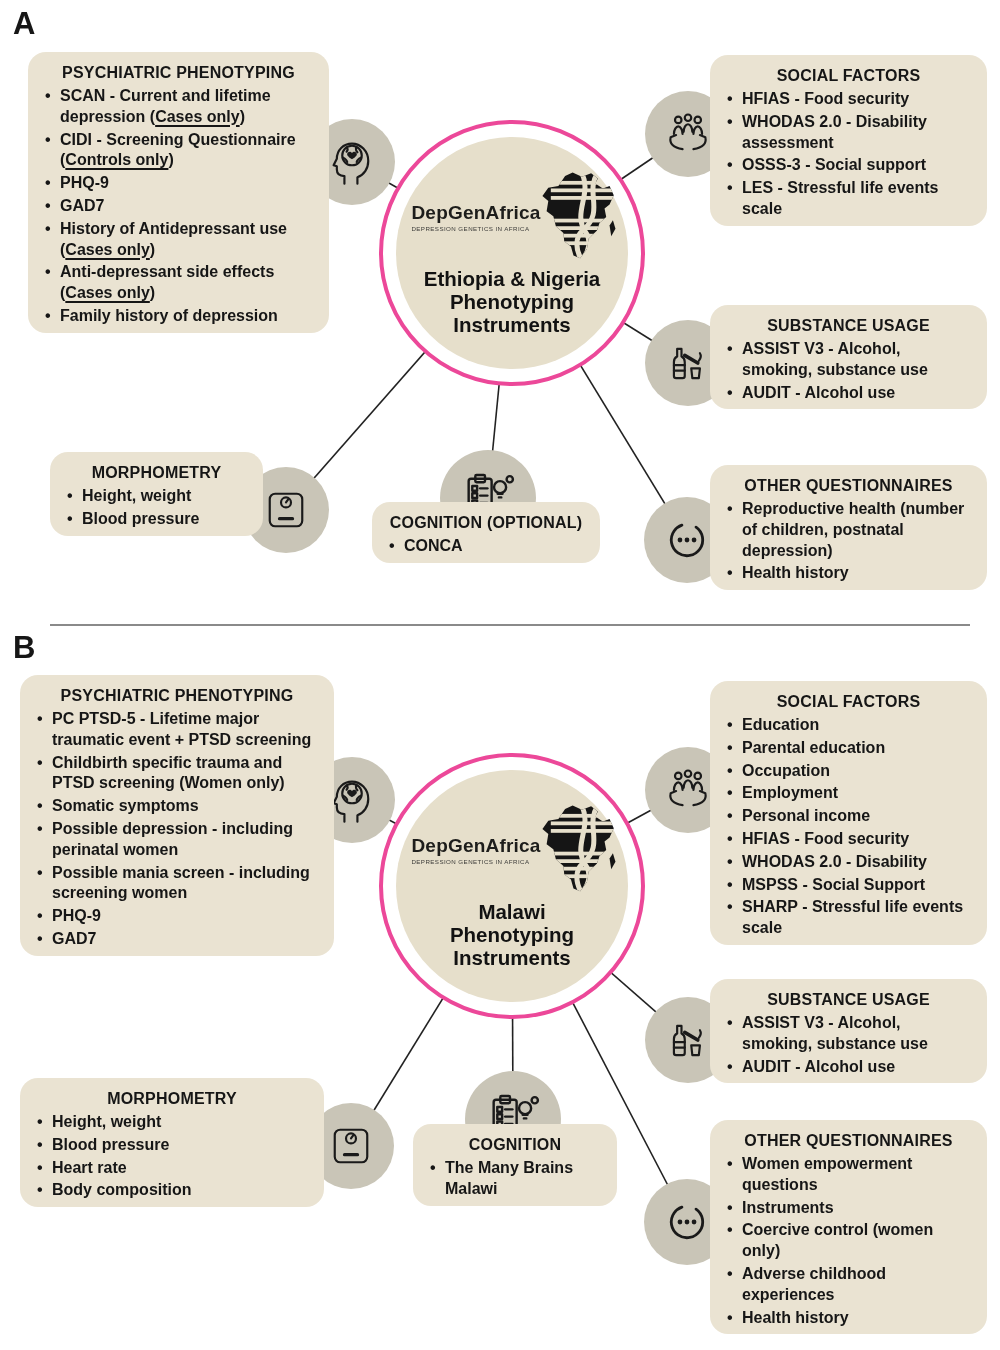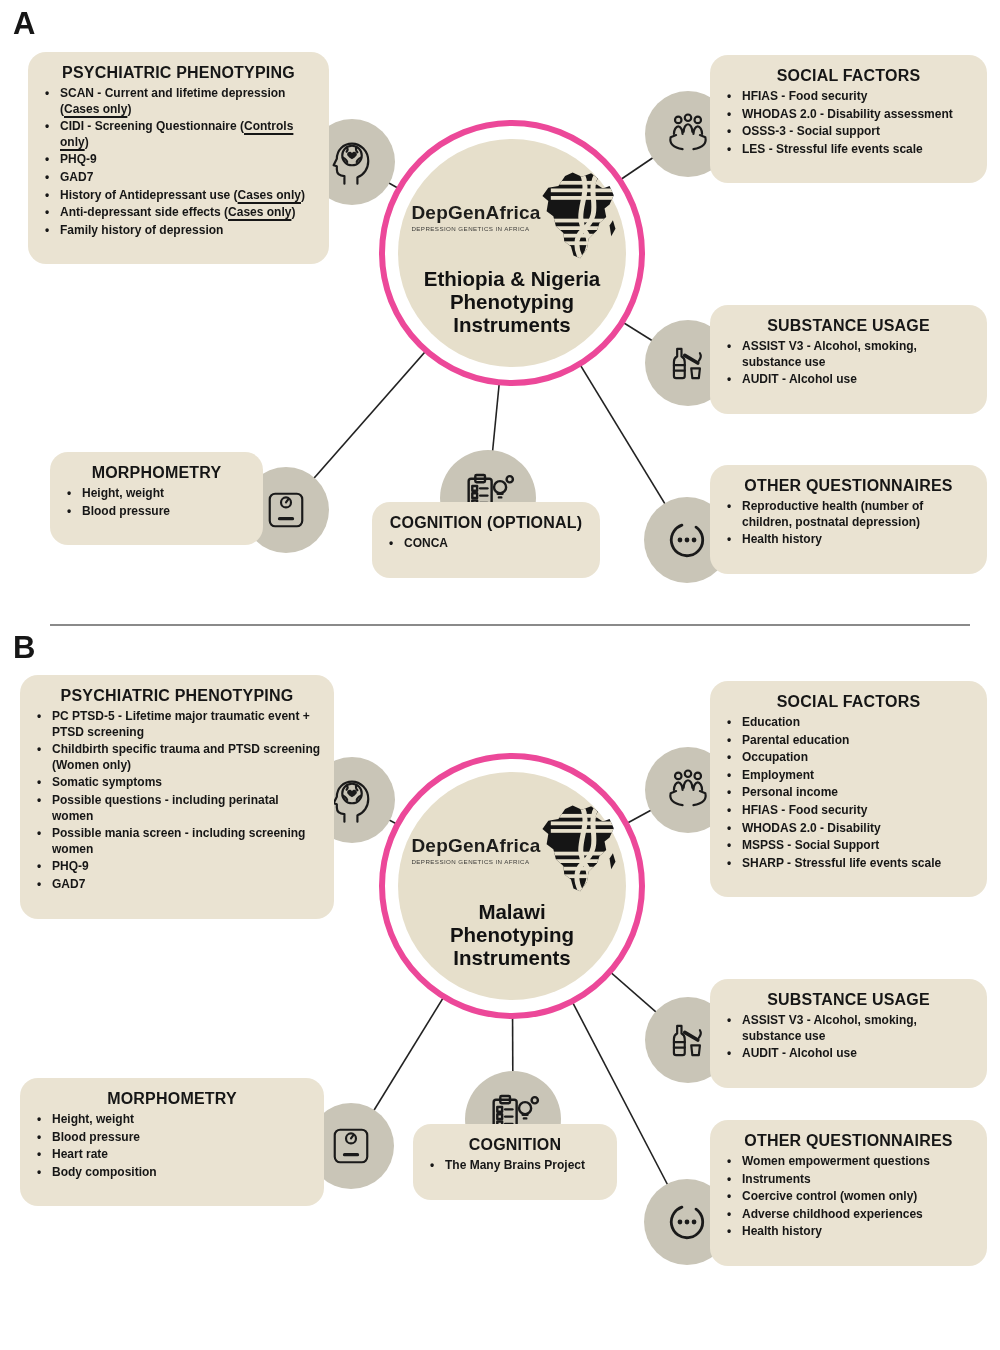--- a/index.html
+++ b/index.html
@@ -10,31 +10,31 @@
   .canvas{position:relative;width:1000px;height:1350px;overflow:hidden;
     font-family:"Liberation Sans","DejaVu Sans",sans-serif;color:var(--ink);}
   .lines{position:absolute;left:0;top:0;z-index:0;}
   .plabel{position:absolute;left:13px;font-size:31px;font-weight:bold;z-index:5;}
   .divider{position:absolute;left:50px;top:624px;width:920px;height:2px;background:var(--divider);z-index:0;}
   .circ{position:absolute;width:86px;height:86px;border-radius:50%;background:var(--circle_bg);
     z-index:1;display:flex;align-items:center;justify-content:center;}
   .circ.lg{width:96px;height:96px;}
   .circ svg{width:52px;height:52px;}
   .circ.lg svg{width:58px;height:58px;}
-  .box{position:absolute;background:var(--box_bg);border-radius:18px;padding:11px 13px 24px;
+  .box{position:absolute;background:var(--box_bg);border-radius:18px;padding:11px 13px 4px;
     box-sizing:border-box;z-index:2;}
   .box-h{font-weight:bold;text-align:center;font-size:16px;letter-spacing:.2px;margin:1px 0 4px;}
   ul.items{margin:0;padding:0;list-style:none;}
-  ul.items li{position:relative;padding-left:19px;font-weight:bold;font-size:12px;line-height:1.3;margin:2px 0;}
+  ul.items li{position:relative;padding-left:19px;font-weight:bold;font-size:16px;line-height:1.3;margin:2px 0;}
   ul.items li::before{content:"\2022";position:absolute;left:4px;}
   .small li{font-size:15.4px;}
   .big li{font-size:16.6px;}
   u{text-decoration:underline;text-decoration-thickness:1.5px;text-underline-offset:2.5px;}
   .hub{position:absolute;width:266px;height:266px;border-radius:50%;background:#fff;
-    border:6px solid #ec4899;box-sizing:border-box;z-index:3;}
+    border:4px solid #ec4899;box-sizing:border-box;z-index:3;}
   .hub-inner{position:absolute;left:13px;top:13px;right:13px;bottom:13px;border-radius:50%;
     background:var(--hub_inner);display:flex;flex-direction:column;align-items:center;justify-content:center;}
   .logo-row{display:flex;align-items:center;margin-bottom:3px;}
   .brand-col{text-align:left;margin-left:6px;}
   .brand{font-size:19px;font-weight:bold;color:#1d1d1b;letter-spacing:.2px;}
   .brand-sub{font-size:6.2px;letter-spacing:.42px;color:#3c3c3a;margin-top:1px;white-space:nowrap;}
   .africa{width:86px;height:94px;margin-left:-8px;flex:0 0 auto;}
   .hub-title{font-weight:bold;font-size:20.5px;text-align:center;line-height:1.13;color:#121212;}
   .icon-stroke{fill:none;stroke:#1a1a1a;stroke-width:2;stroke-linecap:round;stroke-linejoin:round;}
 </style>
@@ -273,21 +273,21 @@
       <circle cx="30.5" cy="24" r="2.2" fill="#1a1a1a" stroke="none"></circle>
     </svg>
   </div>
 
   <div class="box" style="left:20px;top:675px;width:314px">
     <div class="box-h">PSYCHIATRIC PHENOTYPING</div>
     <ul class="items">
         <li>PC PTSD-5 - Lifetime major traumatic event + PTSD screening</li>
         <li>Childbirth specific trauma and PTSD screening (Women only)</li>
         <li>Somatic symptoms</li>
-        <li>Possible questions - including perinatal women</li>
+        <li>Possible depression - including perinatal women</li>
         <li>Possible mania screen - including screening women</li>
         <li>PHQ-9</li>
         <li>GAD7</li>
       </ul>
   </div>
   <div class="box" style="left:710px;top:681px;width:277px">
     <div class="box-h">SOCIAL FACTORS</div>
     <ul class="items small">
         <li>Education</li>
         <li>Parental education</li>
@@ -312,21 +312,21 @@
     <ul class="items big">
         <li>Height, weight</li>
         <li>Blood pressure</li>
         <li>Heart rate</li>
         <li>Body composition</li>
       </ul>
   </div>
   <div class="box" style="left:413px;top:1124px;width:204px">
     <div class="box-h">COGNITION</div>
     <ul class="items big">
-        <li>The Many Brains Project</li>
+        <li>The Many Brains Malawi</li>
       </ul>
   </div>
   <div class="box" style="left:710px;top:1120px;width:277px">
     <div class="box-h">OTHER QUESTIONNAIRES</div>
     <ul class="items">
         <li>Women empowerment questions</li>
         <li>Instruments</li>
         <li>Coercive control (women only)</li>
         <li>Adverse childhood experiences</li>
         <li>Health history</li>

